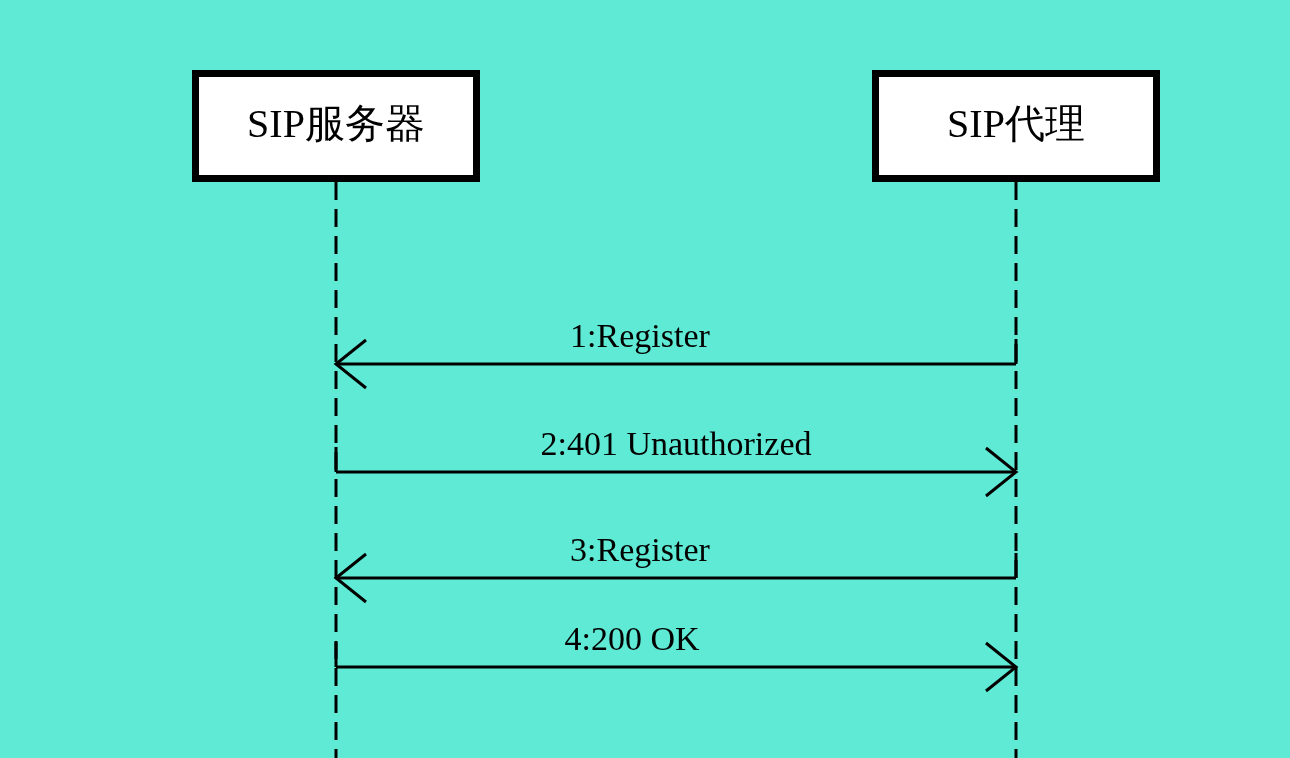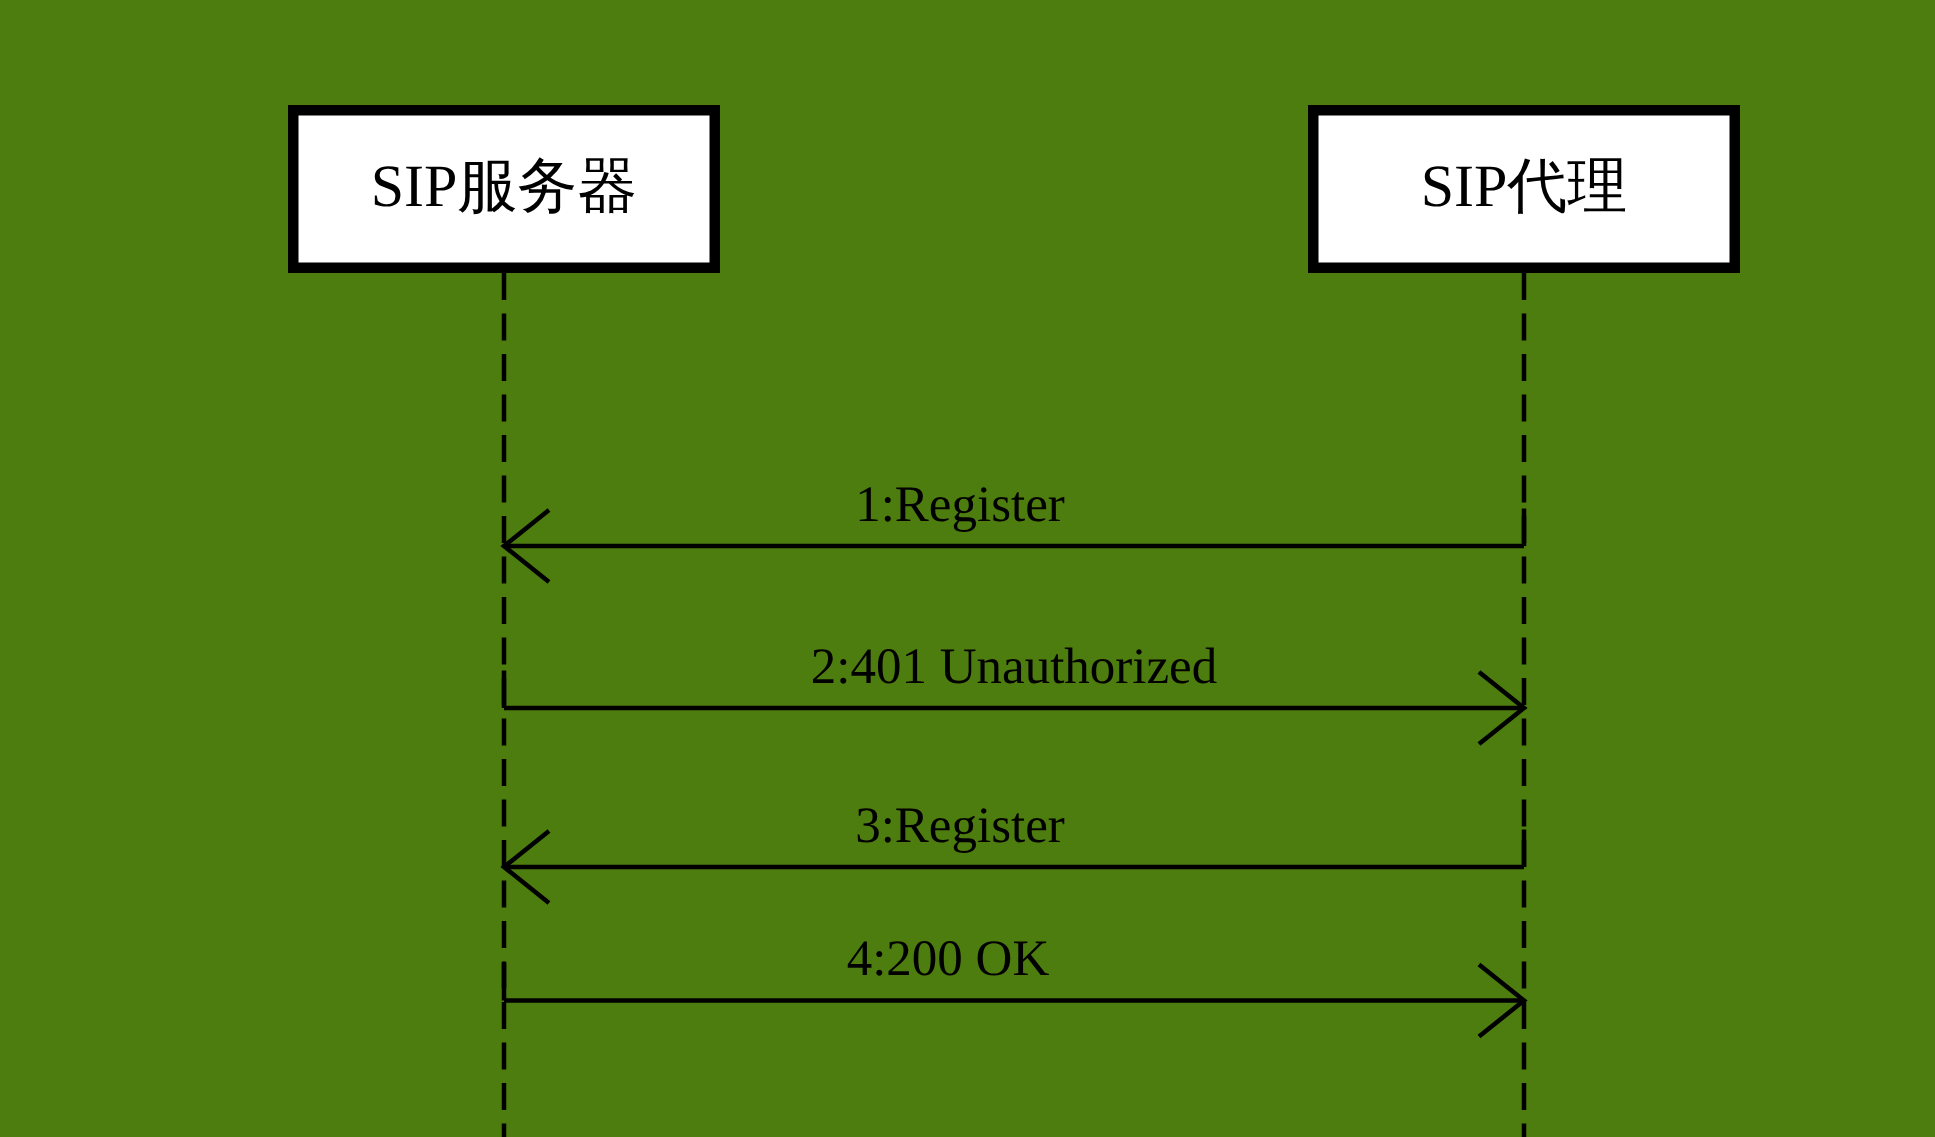--- a/index.html
+++ b/index.html
@@ -5,21 +5,21 @@
 <style>
   html, body {
     margin: 0;
     padding: 0;
     background: #ffffff;
   }
   #canvas {
     position: relative;
     width: 1290px;
     height: 758px;
-    background: #4d7c0f;
+    background: #5eead4;
     overflow: hidden;
     font-family: "Liberation Serif", "DejaVu Serif", serif;
   }
   svg.diagram {
     position: absolute;
     left: 0;
     top: 0;
     width: 1290px;
     height: 758px;
     display: block;

